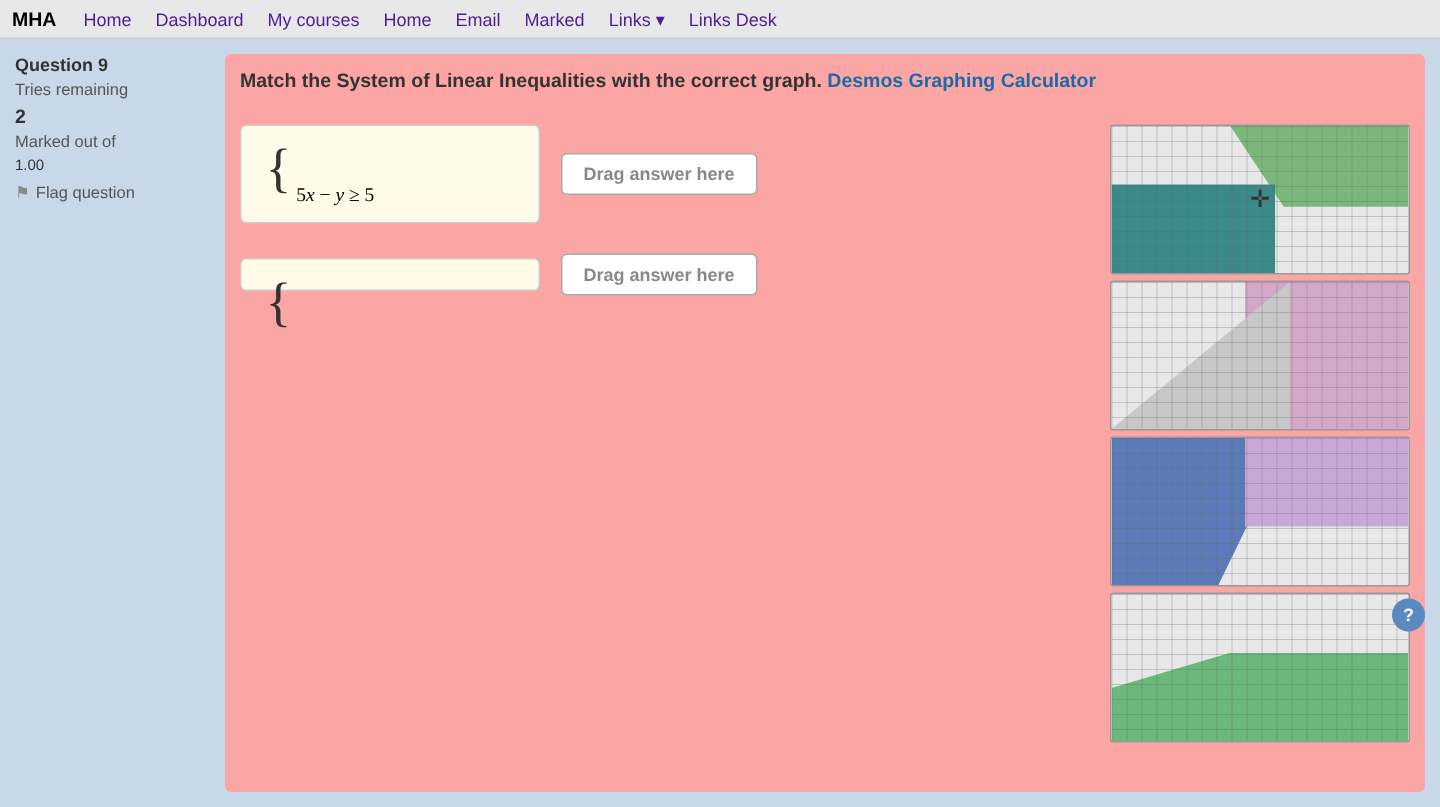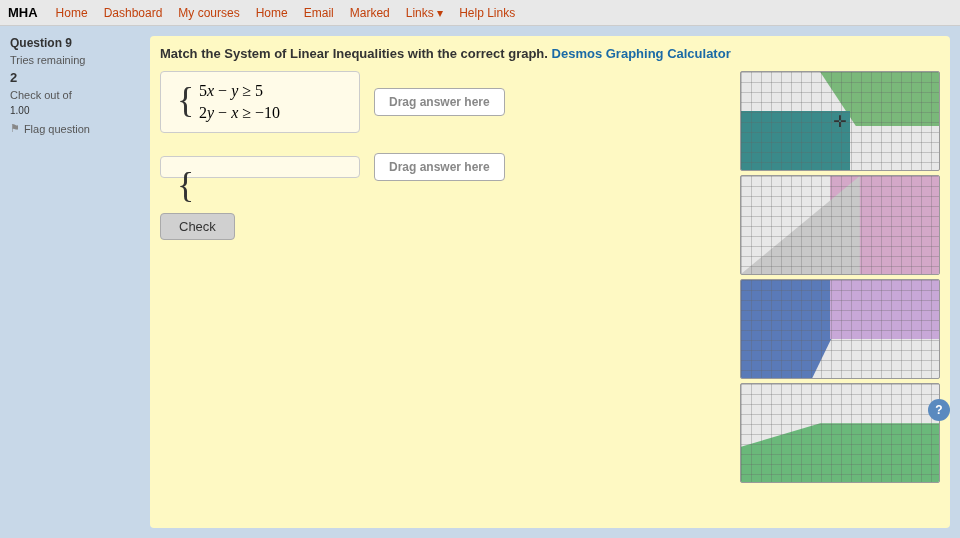--- a/index.html
+++ b/index.html
@@ -24,21 +24,21 @@
     }
     .nav-brand {
       font-weight: bold;
       font-size: 13px;
       margin-right: 8px;
     }
     .nav-item {
       font-size: 12px;
       padding: 2px 6px;
       cursor: pointer;
-      color: #c2410c;
+      color: #4c1d95;
     }
     .nav-counseling {
       font-weight: bold;
       color: #333;
     }
 
     
     .main-container {
       display: flex;
       height: calc(538px - 26px);
@@ -86,26 +86,26 @@
       margin-top: 2px;
     }
     .flag-icon {
       font-size: 11px;
       color: #888;
     }
 
     
     .content-area {
       flex: 1;
-      background: #fef9c3;
+      background: #fca5a5;
       border-radius: 4px;
       padding: 10px;
       display: flex;
       flex-direction: column;
-      gap: 0;
+      gap: 12px;
     }
 
     .content-title {
       font-size: 13px;
       font-weight: bold;
       color: #333;
       margin-bottom: 10px;
     }
     .content-title a {
       color: #1a6aa6;
@@ -155,22 +155,23 @@
       left: 0;
       top: 0;
       font-size: 36px;
       line-height: 1;
       color: #333;
       font-family: 'Times New Roman', serif;
     }
 
     .eq-line {
       font-family: 'Times New Roman', serif;
-      font-size: 16px;
+      font-size: 13px;
       white-space: nowrap;
+      margin-top: 28px;
     }
 
     .drag-box {
       border: 1px solid #aaa;
       border-radius: 4px;
       background: white;
       padding: 6px 14px;
       font-size: 12px;
       color: #888;
       min-width: 130px;
@@ -348,30 +349,30 @@
 
   <div class="navbar">
     <span class="nav-brand">MHA</span>
     <span class="nav-item">Home</span>
     <span class="nav-item">Dashboard</span>
     <span class="nav-item">My courses</span>
     <span class="nav-item">Home</span>
     <span class="nav-item">Email</span>
     <span class="nav-item">Marked</span>
     <span class="nav-item">Links ▾</span>
-    <span class="nav-item">Help Links</span>
+    <span class="nav-item">Links Desk</span>
   </div>
 
   <div class="main-container">
 
     <div class="sidebar">
       <div class="sidebar-question-label">Question 9</div>
       <div class="sidebar-tries">Tries remaining</div>
       <div class="sidebar-tries-count">2</div>
-      <div class="sidebar-marked">Check out of</div>
+      <div class="sidebar-marked">Marked out of</div>
       <div class="sidebar-marked-val">1.00</div>
       <div class="sidebar-flag">
         <span class="flag-icon">⚑</span>
         <span>Flag question</span>
       </div>
     </div>
 
     <div class="content-area">
       <div class="content-title">
         <span>Match the System of Linear Inequalities with the correct graph.</span>
@@ -380,38 +381,34 @@
 
       <div class="questions-graphs">
 
         <div class="questions-col">
 
           <div class="question-row">
             <div class="equation-box">
               <div class="equation-system">
                 <span class="brace">{</span>
                 <span class="eq-line">&nbsp;&nbsp;5<i>x</i> − <i>y</i> ≥ 5</span>
-                <span class="eq-line">&nbsp;&nbsp;2<i>y</i> − <i>x</i> ≥ −10</span>
               </div>
             </div>
             <div class="drag-box">Drag answer here</div>
           </div>
 
           <div class="question-row">
             <div class="equation-box">
               <div class="equation-system">
                 <span class="brace">{</span>
               </div>
             </div>
             <div class="drag-box">Drag answer here</div>
           </div>
 
-          <div class="check-btn-row">
-            <button class="check-btn">Check</button>
-          </div>
         </div>
 
         <div class="graphs-col">
 
           <div class="graph-card graph-1">
             <div class="region-green"></div>
             <div class="region-teal"></div>
             <div class="grid-overlay"></div>
             <div class="graph-move-cursor">✛</div>
           </div>

